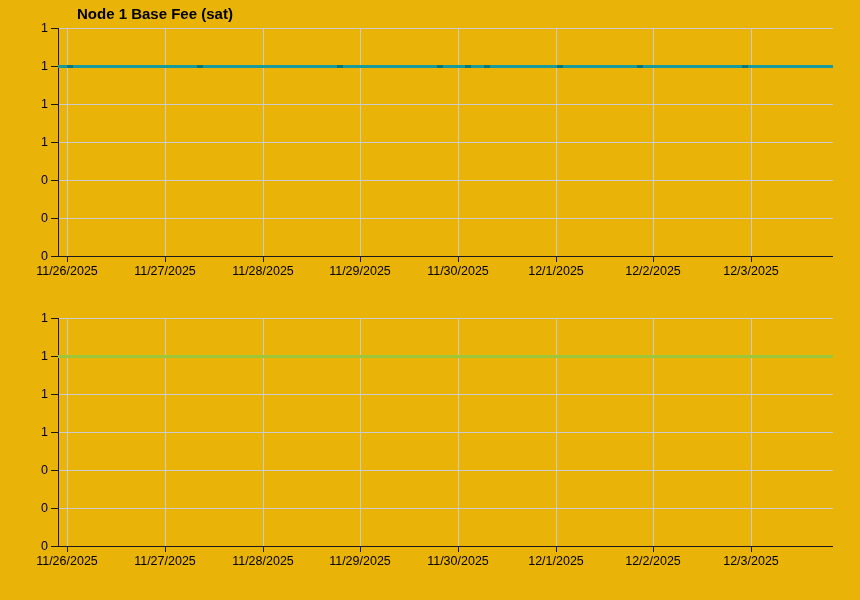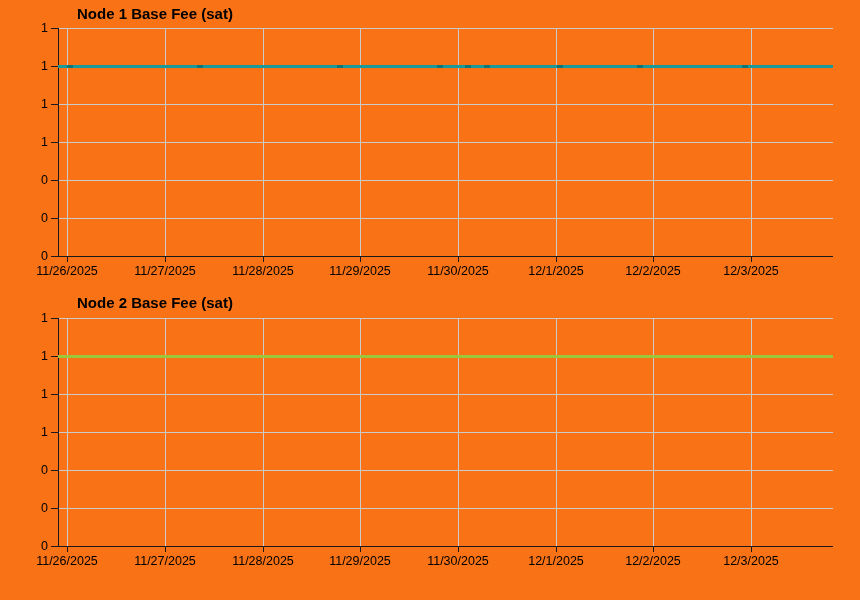--- a/index.html
+++ b/index.html
@@ -1,17 +1,17 @@
 <!DOCTYPE html>
 <html><head>
 <meta charset="utf-8">
 <style>
   html,body{margin:0;padding:0;background:#ffffff;}
   #stage{
-    position:relative;width:860px;height:600px;background:#f97316;
+    position:relative;width:860px;height:600px;background:#eab308;
     font-family:"Liberation Sans","DejaVu Sans",sans-serif;overflow:hidden;
   }
   .chart-title{
     position:absolute;left:77px;font-size:15px;font-weight:700;color:#000;
     line-height:16px;white-space:nowrap;
   }
   .gridline-h,.gridline-v{position:absolute;background:#cbcbcb;}
   .gridline-h{height:1px;}
   .gridline-v{width:1px;}
   .axis-y{position:absolute;width:1px;background:#1a1a1a;}
@@ -27,21 +27,20 @@
     line-height:16px;white-space:nowrap;
   }
   .series-line{position:absolute;height:3px;}
   .point-marker{position:absolute;height:3px;width:6px;}
 </style>
 </head>
 <body>
 
 <div id="stage">
   <div class="chart-title" id="title-0" style="top:6px">Node 1 Base Fee (sat)</div>
-  <div class="chart-title" id="title-1" style="top:295px">Node 2 Base Fee (sat)</div>
   <div id="plots">
       <div class="gridline-h" style="left: 58px; top: 28px; width: 775px;"></div>
       <div class="tick-y" style="left: 51px; top: 28px;"></div>
       <div class="y-label" style="left: 26px; top: 20px;">1</div>
       <div class="gridline-h" style="left: 58px; top: 66px; width: 775px;"></div>
       <div class="tick-y" style="left: 51px; top: 66px;"></div>
       <div class="y-label" style="left: 26px; top: 58px;">1</div>
       <div class="gridline-h" style="left: 58px; top: 104px; width: 775px;"></div>
       <div class="tick-y" style="left: 51px; top: 104px;"></div>
       <div class="y-label" style="left: 26px; top: 96px;">1</div>

